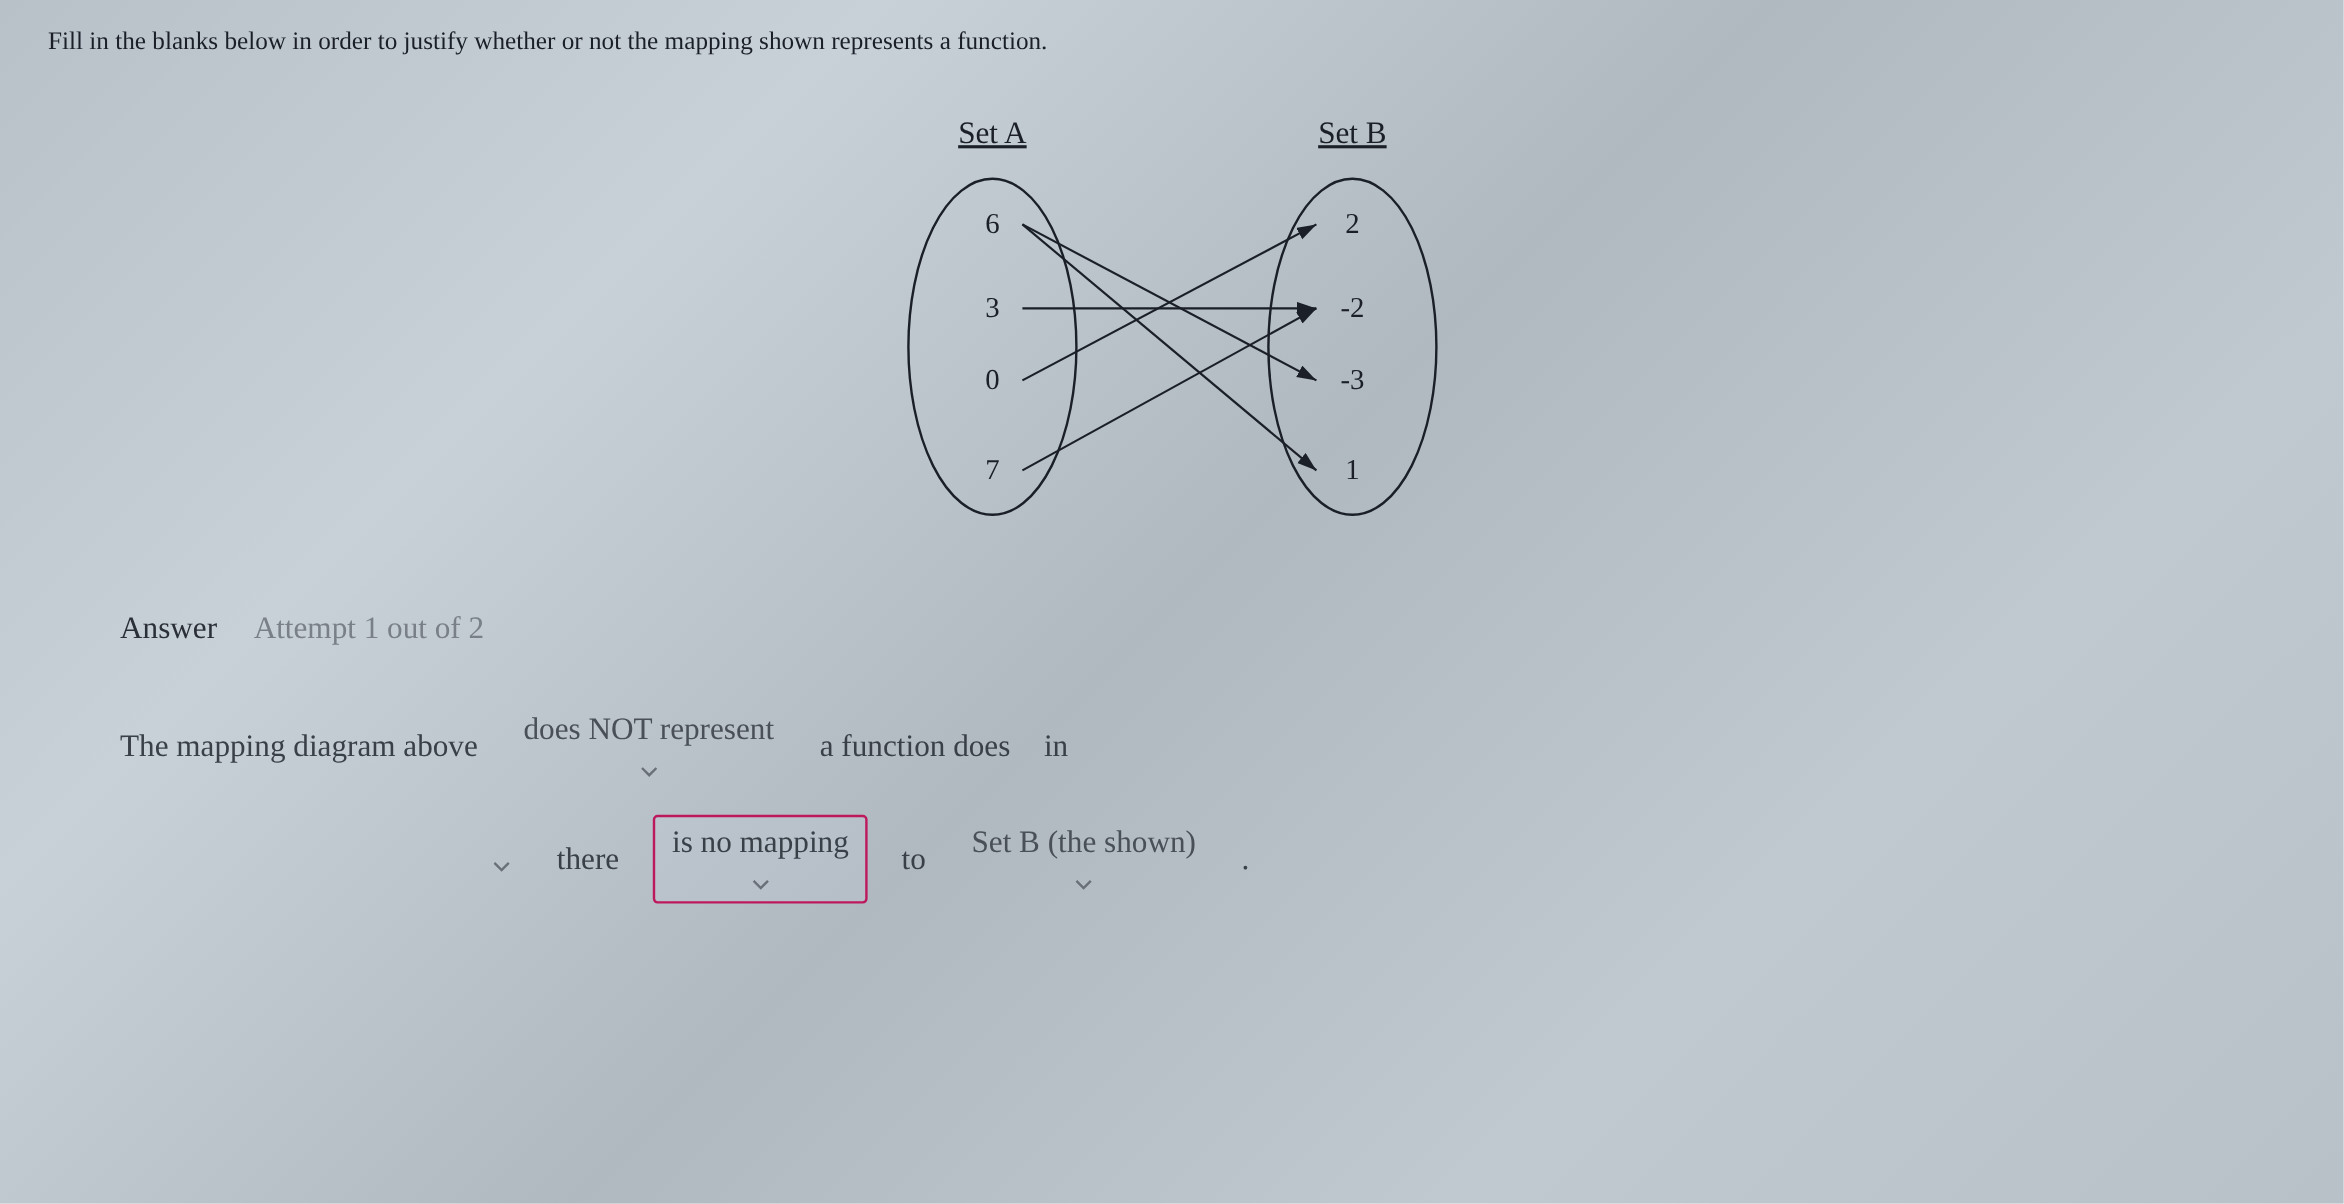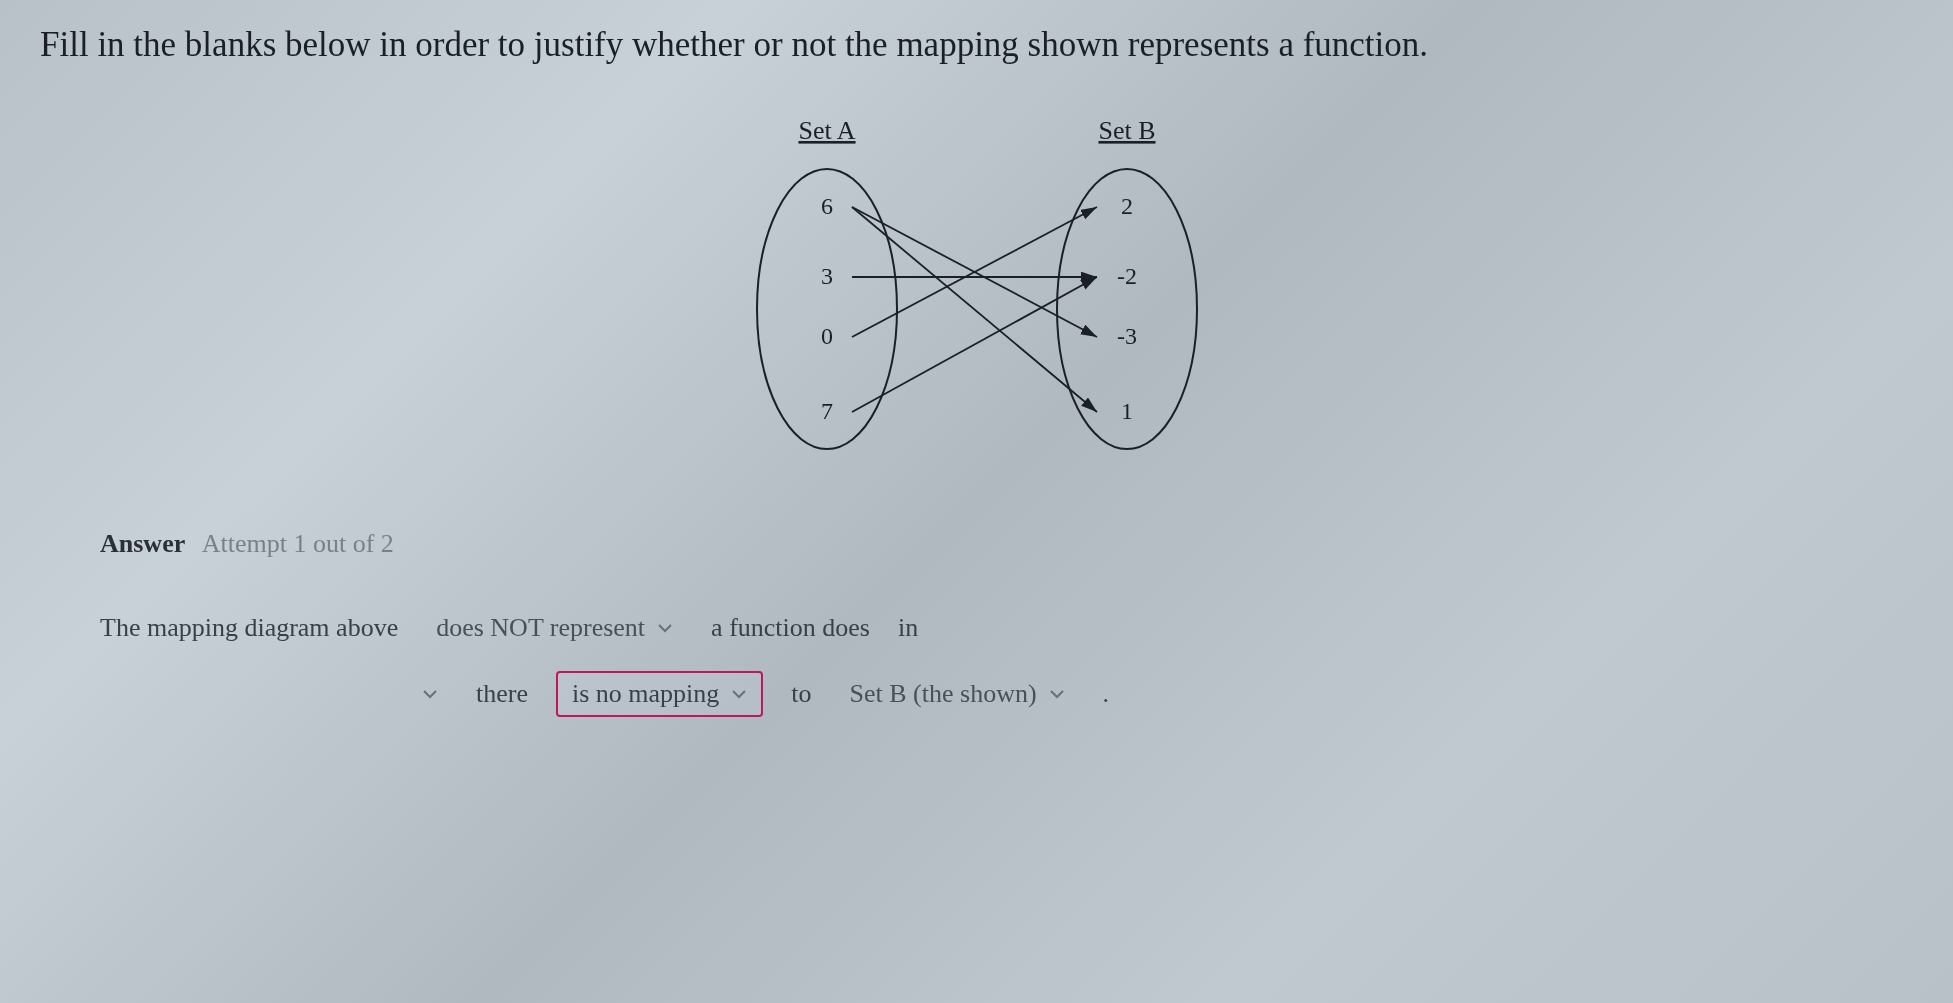--- a/index.html
+++ b/index.html
@@ -5,58 +5,59 @@
   * { box-sizing: border-box; margin: 0; padding: 0; }
   html, body { width: 100%; height: 100%; }
   body {
     background: linear-gradient(135deg, #b8c0c8 0%, #c8d0d8 25%, #b0b8c0 50%, #c0c8d0 75%, #b8c0c8 100%);
     font-family: Georgia, 'Times New Roman', serif;
     color: #2a2f38;
     padding: 20px 40px;
     min-height: 1003px;
   }
   .question-text {
-    font-size: 35px;
+    font-size: 21px;
     color: #1a1f28;
     margin-bottom: 40px;
     line-height: 1.4;
   }
   .diagram-area {
     display: flex;
     justify-content: center;
     margin: 40px 0 60px 0;
     text-align: right;
   }
   .diagram-svg { display: block; }
   .answer-section { margin-top: 60px; padding-left: 60px; }
   .answer-header {
     font-size: 26px;
     margin-bottom: 50px;
   }
-  .answer-header .strong { font-weight: bold; color: #2a2f38; }
-  .answer-header .attempt { color: #7a8088; font-weight: normal; margin-left: 10px; }
+  .answer-header .strong { font-weight: normal; color: #2a2f38; }
+  .answer-header .attempt { color: #7a8088; font-weight: normal; margin-left: 24px; }
   .sentence-row {
     display: flex;
     align-items: center;
     flex-wrap: wrap;
     gap: 28px;
     font-size: 26px;
     color: #3a4048;
     margin-bottom: 24px;
   }
   .sentence-row.row2 { padding-left: 300px; margin-top: 20px; }
   .static-text { white-space: nowrap; }
   .dropdown {
     display: inline-flex;
     align-items: center;
     gap: 12px;
     padding: 4px 10px;
     cursor: pointer;
     color: #4a5058;
     white-space: nowrap;
+    flex-direction: column;
   }
   .dropdown.selected-box {
     border: 2px solid #be185d;
     border-radius: 4px;
     background: rgba(200,210,225,0.25);
     color: #3a4048;
     padding: 6px 14px;
   }
   .chevron {
     width: 16px; height: 16px;

